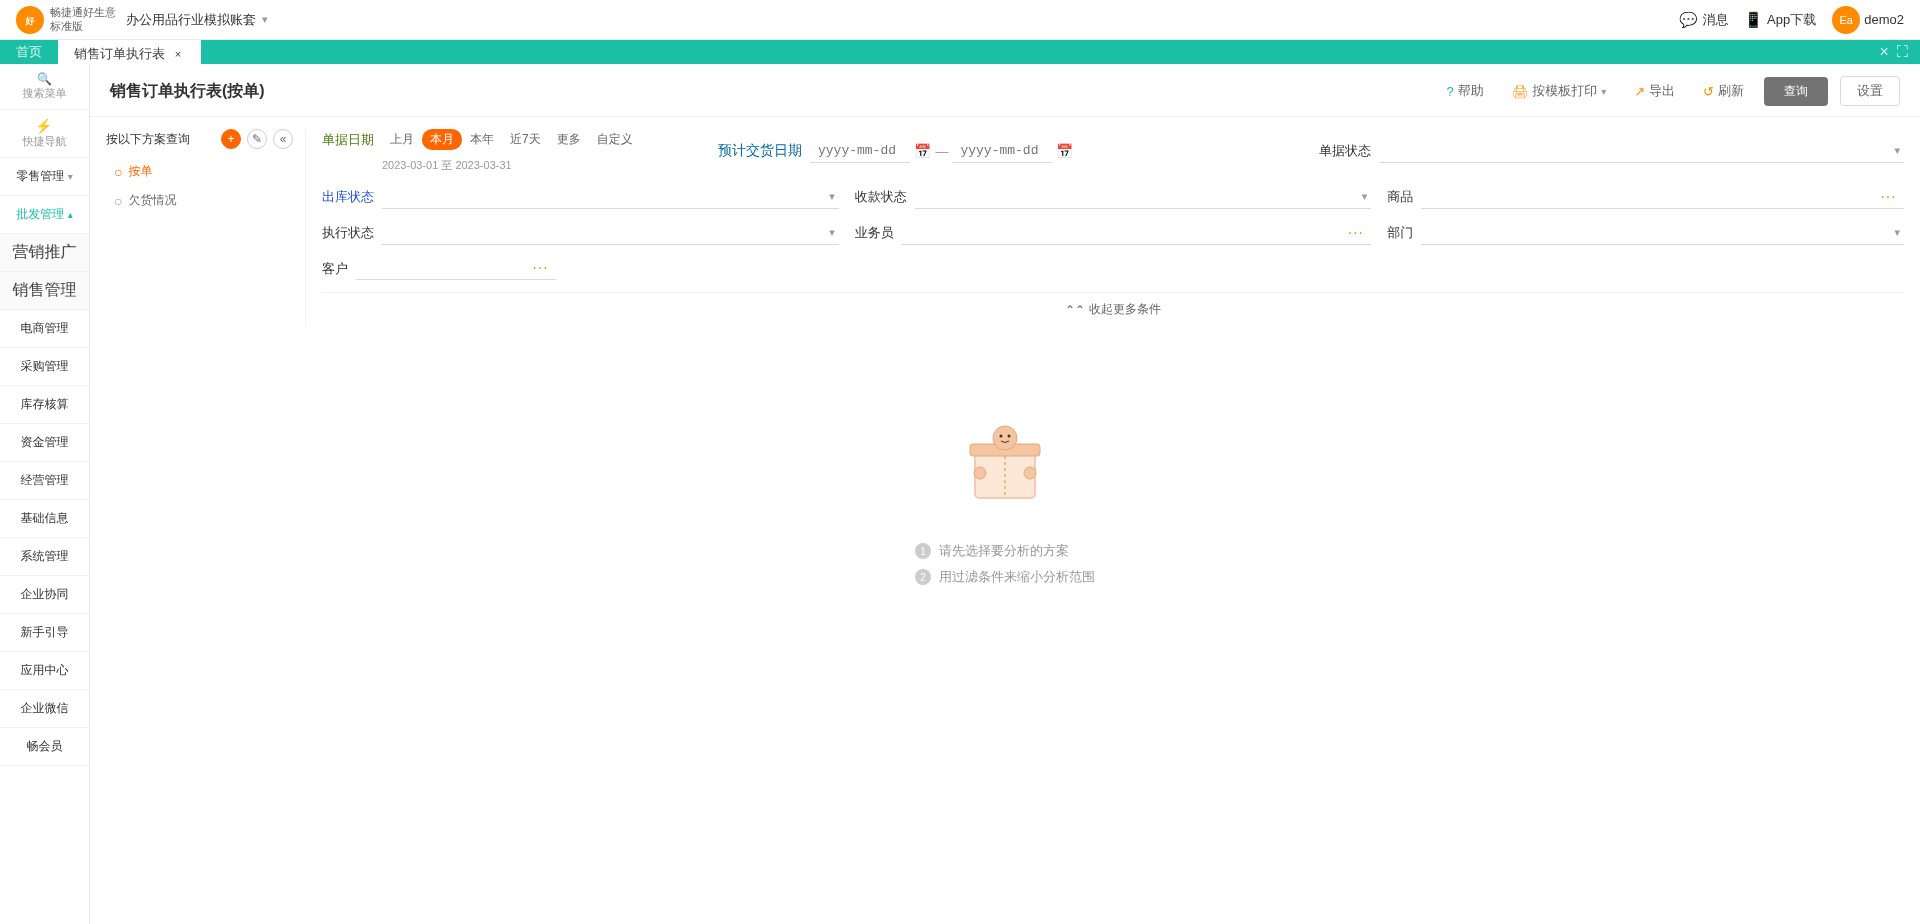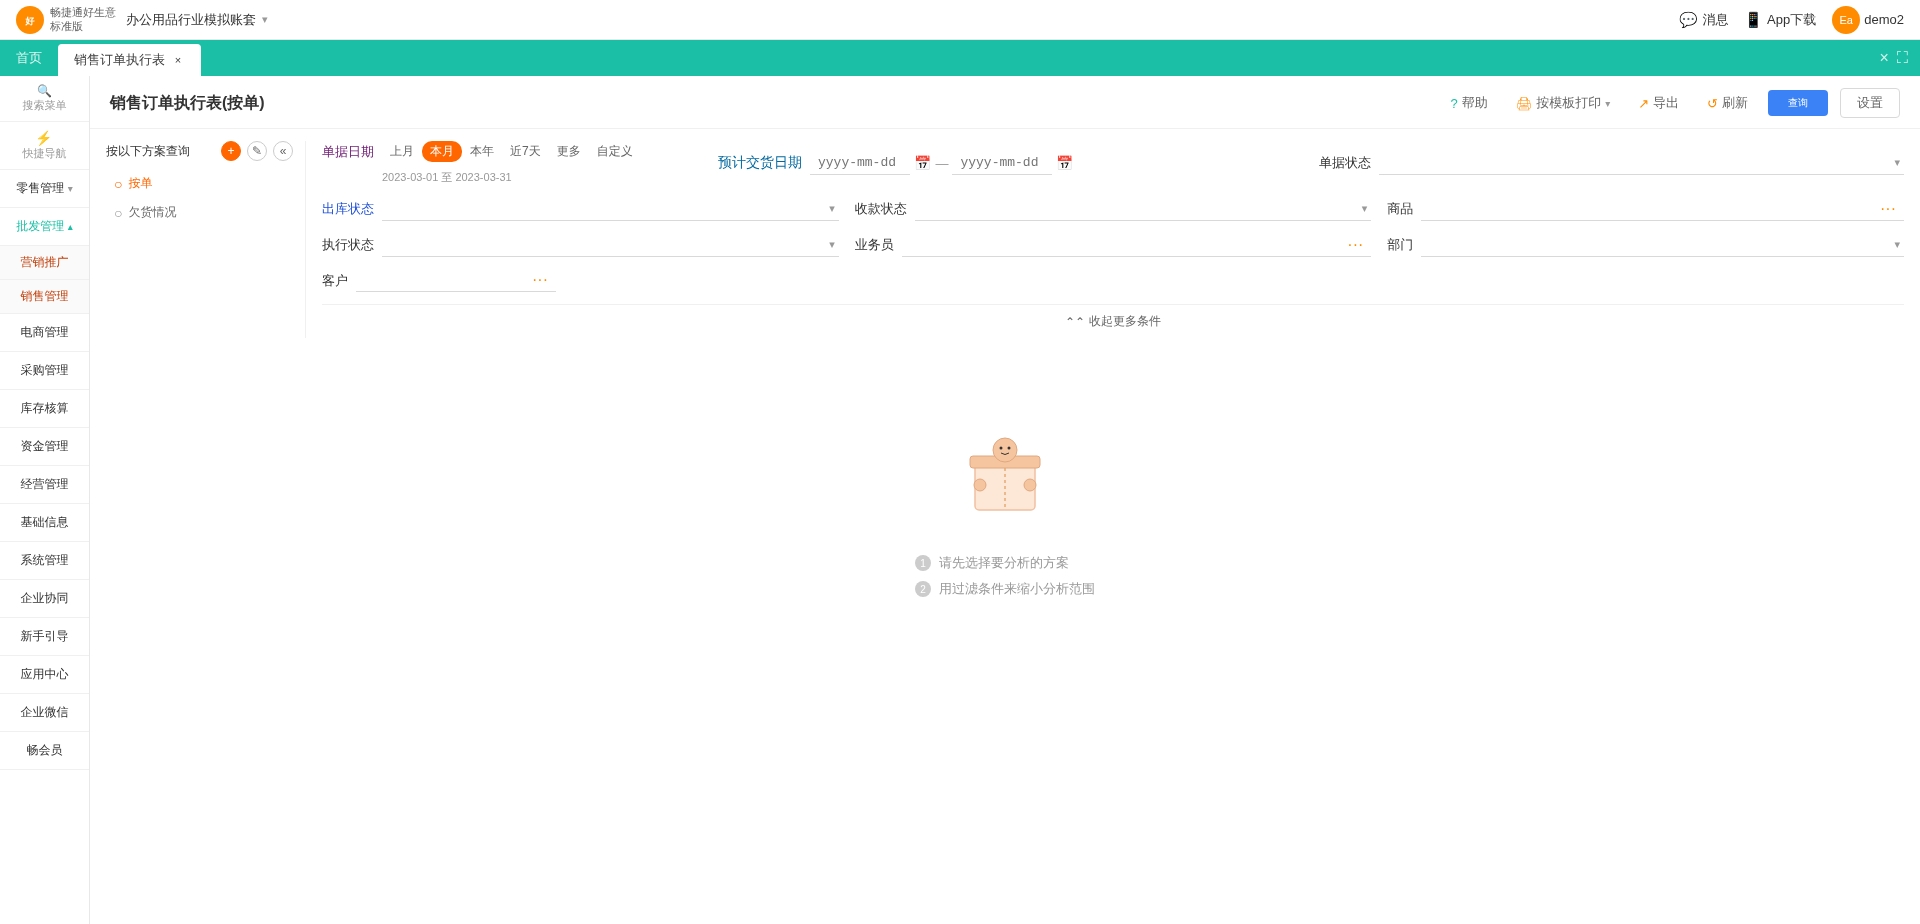--- a/index.html
+++ b/index.html
@@ -70,21 +70,21 @@
       background: #ff8c00;
       display: flex;
       align-items: center;
       justify-content: center;
       color: white;
       font-size: 11px;
     }
 
     
     .tab-bar {
-      height: 36px;
+      height: 24px;
       background: #1abfa5;
       display: flex;
       align-items: center;
       padding: 0 0 0 0;
     }
     .tab-item {
       height: 36px;
       padding: 0 16px;
       display: flex;
       align-items: center;
@@ -168,22 +168,22 @@
       cursor: pointer;
       border-bottom: 1px solid #f0f0f0;
     }
     .sidebar-sub {
       background: #fafafa;
       border-bottom: 1px solid #f0f0f0;
     }
     .sidebar-sub-item {
       padding: 8px 8px;
       text-align: center;
-      font-size: 12px;
-      color: #c2410c;
+      font-size: 16px;
+      color: #404040;
       cursor: pointer;
       border-bottom: 1px solid #f0f0f0;
     }
 
     
     .content-area {
       flex: 1;
       overflow-y: auto;
       background: #f5f5f5;
       padding: 0;
@@ -218,27 +218,27 @@
     .page-actions .action-btn {
       display: flex;
       align-items: center;
       gap: 4px;
       font-size: 13px;
       color: #666;
       cursor: pointer;
       padding: 4px 8px;
     }
     .btn-primary {
-      background: #3b82f6;
+      background: #737373;
       color: white;
       border: none;
       padding: 6px 20px;
       border-radius: 4px;
       cursor: pointer;
-      font-size: 10px;
+      font-size: 12px;
     }
     .btn-secondary {
       background: #fff;
       color: #666;
       border: 1px solid #d9d9d9;
       padding: 5px 16px;
       border-radius: 4px;
       cursor: pointer;
       font-size: 13px;
     }
@@ -606,21 +606,21 @@
             <span style="font-size:14px;color:#999;">○</span>
             <span>欠货情况</span>
           </div>
         </div>
 
         <div class="filter-right">
 
           <div class="filter-row">
 
             <div style="display:flex;align-items:flex-start;gap:8px;min-width:380px;">
-              <span style="font-size:13px;color:#701a75;white-space:nowrap;padding-top:2px;">单据日期</span>
+              <span style="font-size:13px;color:#4d7c0f;white-space:nowrap;padding-top:2px;">单据日期</span>
               <div style="display:flex;flex-direction:column;gap:2px;">
                 <div class="date-filter-row">
                   <button class="date-filter-btn">上月</button>
                   <button class="date-filter-btn active">本月</button>
                   <button class="date-filter-btn">本年</button>
                   <button class="date-filter-btn">近7天</button>
                   <button class="date-filter-btn">更多</button>
                   <button class="date-filter-btn">自定义</button>
                 </div>
                 <div class="date-range-text">2023-03-01 至 2023-03-31</div>

